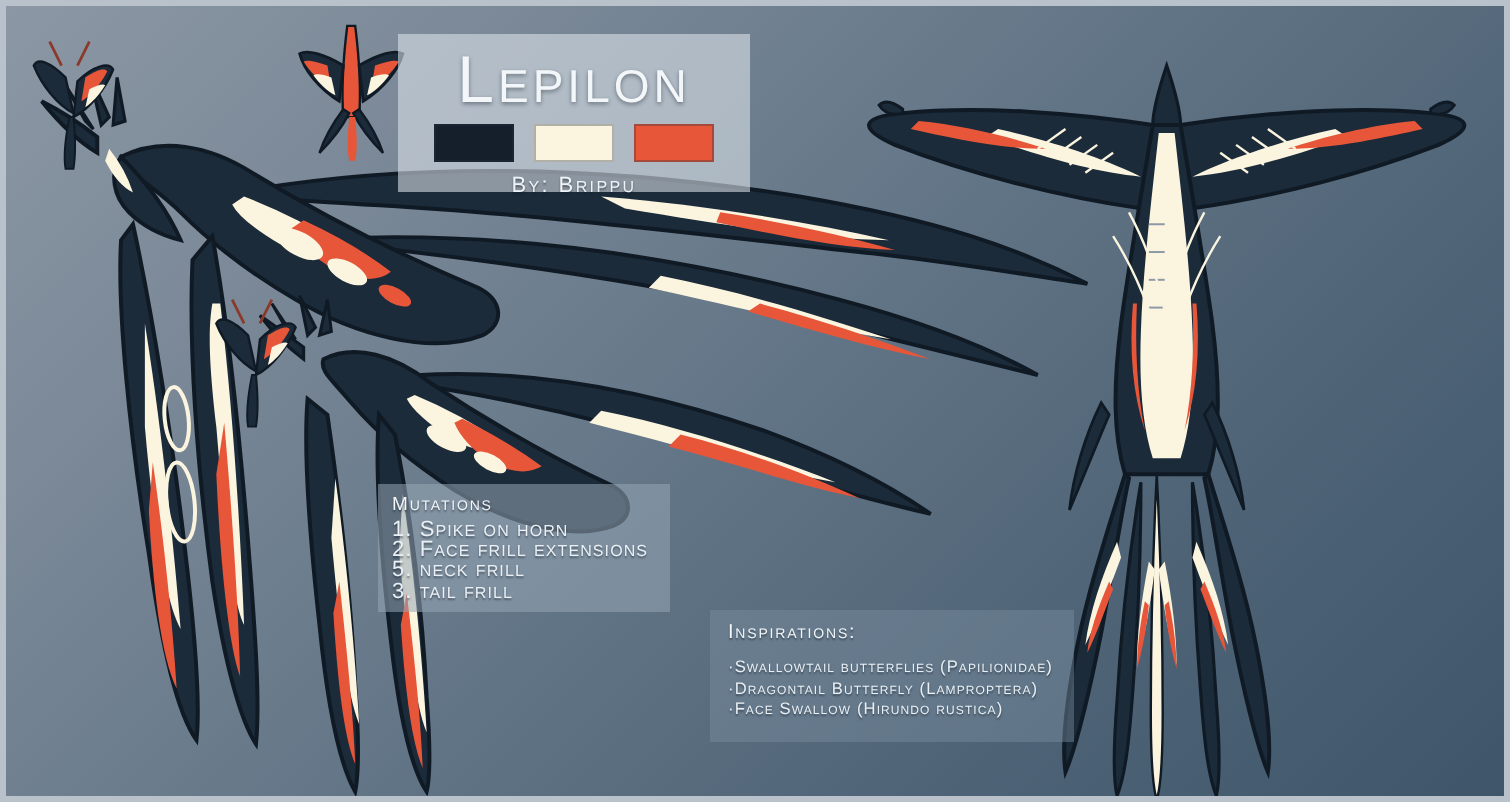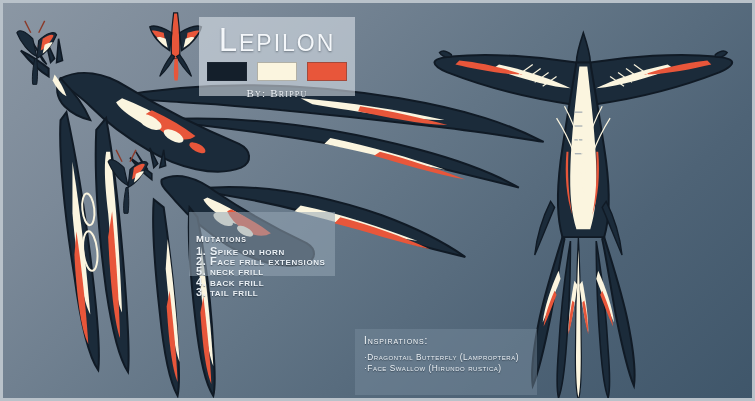--- a/index.html
+++ b/index.html
@@ -5,43 +5,42 @@
   html,body{margin:0;padding:0;background:#2b3a44;}
   #sheet{
     position:relative;width:755px;height:401px;overflow:hidden;
     font-family:"Liberation Sans",sans-serif;
     background:linear-gradient(135deg,#8b97a4 0%,#7b8998 22%,#627586 50%,#4e6376 75%,#3f566a 100%);
     box-sizing:border-box;border:3px solid #b9c2ca;
   }
   #art{position:absolute;inset:0;}
   .panel{position:absolute;box-sizing:border-box;}
   .pl-title{
-    left:196px;top:14px;width:156px;height:79px;
+    left:196px;top:14px;width:176px;height:79px;
     background:rgba(221,228,234,0.58);
   }
   .title-text{
     text-align:center;color:#f4f7fa;font-size:33px;line-height:42px;
     font-variant:small-caps;letter-spacing:2px;font-weight:400;
     text-shadow:0 1px 2px rgba(20,30,40,.45);margin-top:2px;
   }
   .swatches{display:flex;justify-content:center;gap:10px;margin-top:1px;}
   .sw{width:38px;height:17px;border:1px solid rgba(40,50,60,.35);}
   .byline{
     text-align:center;color:#eef3f7;font-size:11px;line-height:18px;
     font-variant:small-caps;letter-spacing:1.2px;margin-top:3px;
     text-shadow:0 1px 1px rgba(20,30,40,.5);
-    font-family:Liberation Serif, serif;
   }
   .pl-mut{
-    left:186px;top:209px;width:146px;height:64px;
-    background:rgba(150,166,180,0.55);padding:21px 7px;font-weight:bold;
+    left:186px;top:239px;width:146px;height:64px;
+    background:rgba(150,166,180,0.55);padding:5px 7px;
   }
   .pl-insp{
     left:352px;top:302px;width:182px;height:66px;
-    background:rgba(123,142,160,0.45);padding:6px 9px;margin-top:24px;
+    background:rgba(123,142,160,0.45);padding:6px 9px;
   }
   .hd{color:#f2f6f9;font-size:9.5px;font-variant:small-caps;letter-spacing:.9px;
       text-shadow:0 1px 1px rgba(20,30,40,.55);margin:0 0 2px 0;}
   .li{color:#eaf0f5;font-size:11px;font-variant:small-caps;letter-spacing:.55px;
       line-height:10.2px;text-shadow:0 1px 1px rgba(20,30,40,.5);}
   .insp-hd{font-size:10px;margin-bottom:6px;}
   .insp-li{font-size:8.3px;line-height:10.5px;}
 </style>
 </head>
 <body>
@@ -252,23 +251,23 @@
       <div class="sw" style="background:#e8563a"></div>
     </div>
     <div class="byline">By: Brippu</div>
   </div>
 
   <div class="panel pl-mut">
     <div class="hd">Mutations</div>
     <div class="li">1. Spike on horn</div>
     <div class="li">2. Face frill extensions</div>
     <div class="li">5. neck frill</div>
-    <div class="li">4. back frill</div>
     <div class="li">3. tail frill</div>
   </div>
 
   <div class="panel pl-insp">
     <div class="hd insp-hd">Inspirations:</div>
+    <div class="li insp-li">·Swallowtail butterflies (Papilionidae)</div>
     <div class="li insp-li">·Dragontail Butterfly (Lamproptera)</div>
     <div class="li insp-li">·Face Swallow (Hirundo rustica)</div>
   </div>
 
 </div>
 
 </body></html>

